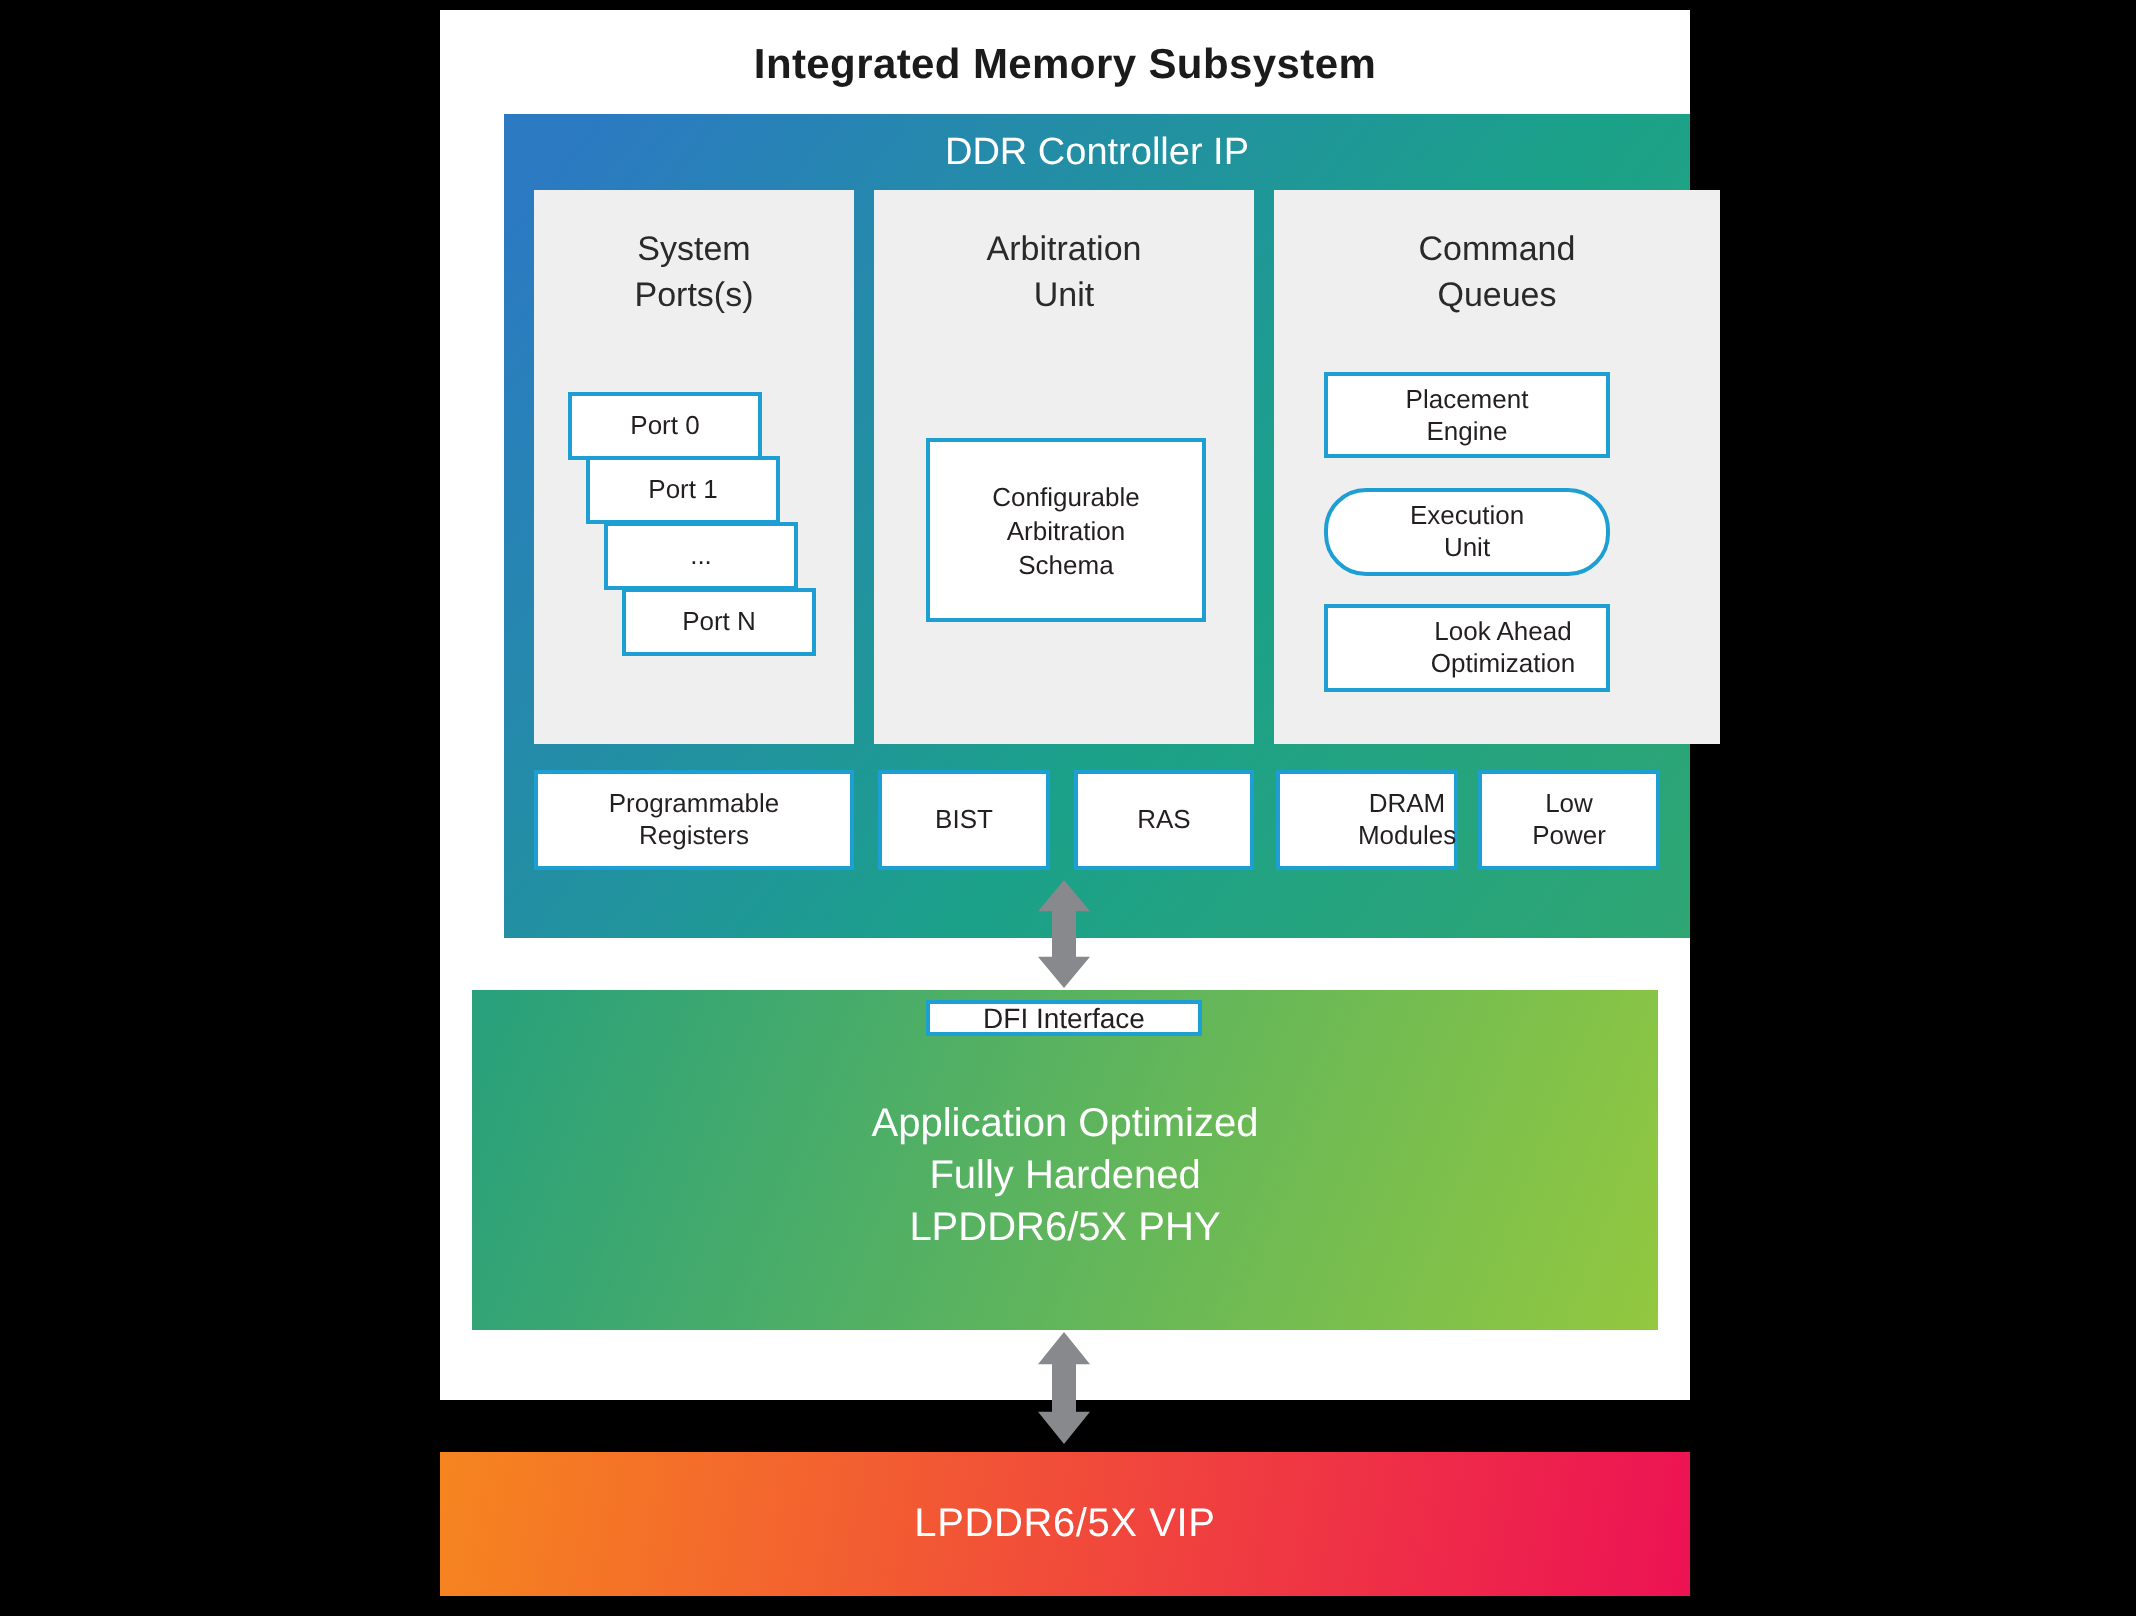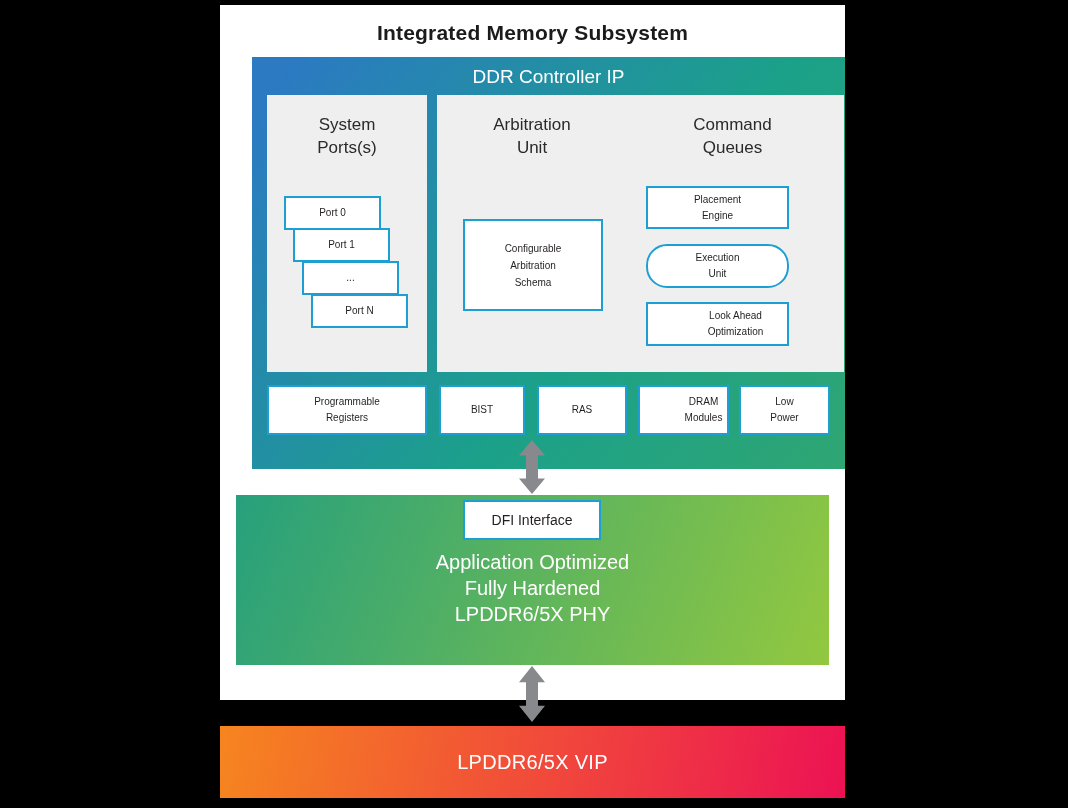--- a/index.html
+++ b/index.html
@@ -54,21 +54,21 @@
     font-weight: 500;
   }
   .col {
     position: absolute;
     top: 38px;
     height: 277px;
     background: #efefef;
   }
   .col-sys  { left: 15px;  width: 160px; }
   .col-arb  { left: 185px; width: 190px; }
-  .col-cmd  { left: 369px; width: 223px; }
+  .col-cmd  { left: 385px; width: 223px; }
   .col-title {
     position: absolute;
     top: 18px;
     left: 0;
     width: 100%;
     text-align: center;
     font-size: 17px;
     line-height: 23px;
     color: #2a2a2a;
     font-weight: 500;
@@ -76,21 +76,21 @@
   }
   .sbox {
     position: absolute;
     background: #ffffff;
     border: 2px solid #1e9fd4;
     box-sizing: border-box;
     display: flex;
     align-items: center;
     justify-content: center;
     text-align: center;
-    font-size: 10px;
+    font-size: 13px;
     line-height: 16px;
     color: #231f20;
     white-space: pre-line;
   }
   
   .port-0 { left: 17px; top: 101px; width: 97px; height: 34px; }
   .port-1 { left: 26px; top: 133px; width: 97px; height: 34px; }
   .port-2 { left: 35px; top: 166px; width: 97px; height: 34px; }
   .port-3 { left: 44px; top: 199px; width: 97px; height: 34px; }
   
@@ -110,21 +110,21 @@
     left: 16px;
     top: 490px;
     width: 593px;
     height: 170px;
     background: linear-gradient(112deg, #27a07c 0%, #93c83f 100%);
   }
   .dfi-box {
     left: 227px;
     top: 5px;
     width: 138px;
-    height: 40px;
+    height: 18px;
     font-size: 14px;
   }
   .phy-label {
     position: absolute;
     left: 0;
     top: 54px;
     width: 100%;
     text-align: center;
     color: #ffffff;
     font-size: 20px;

